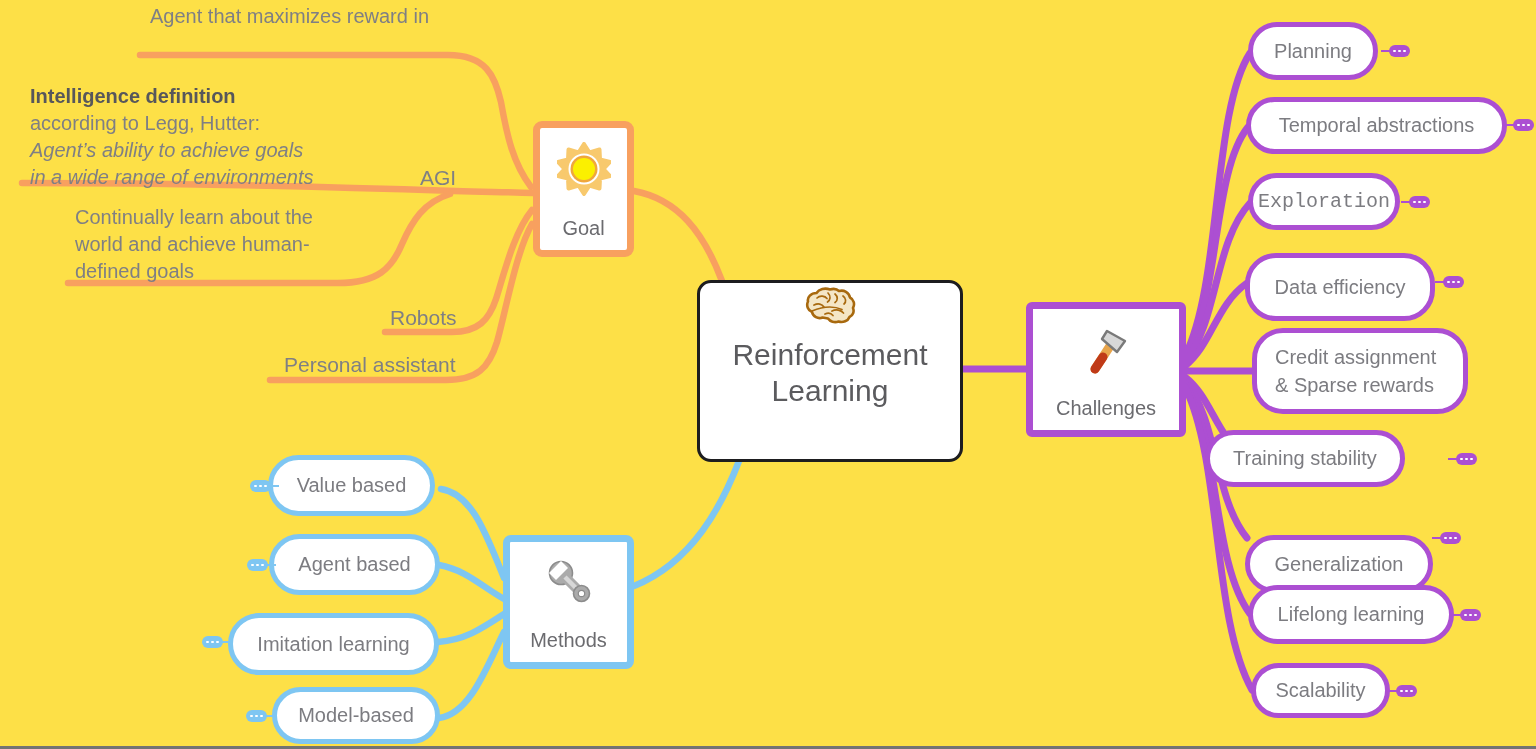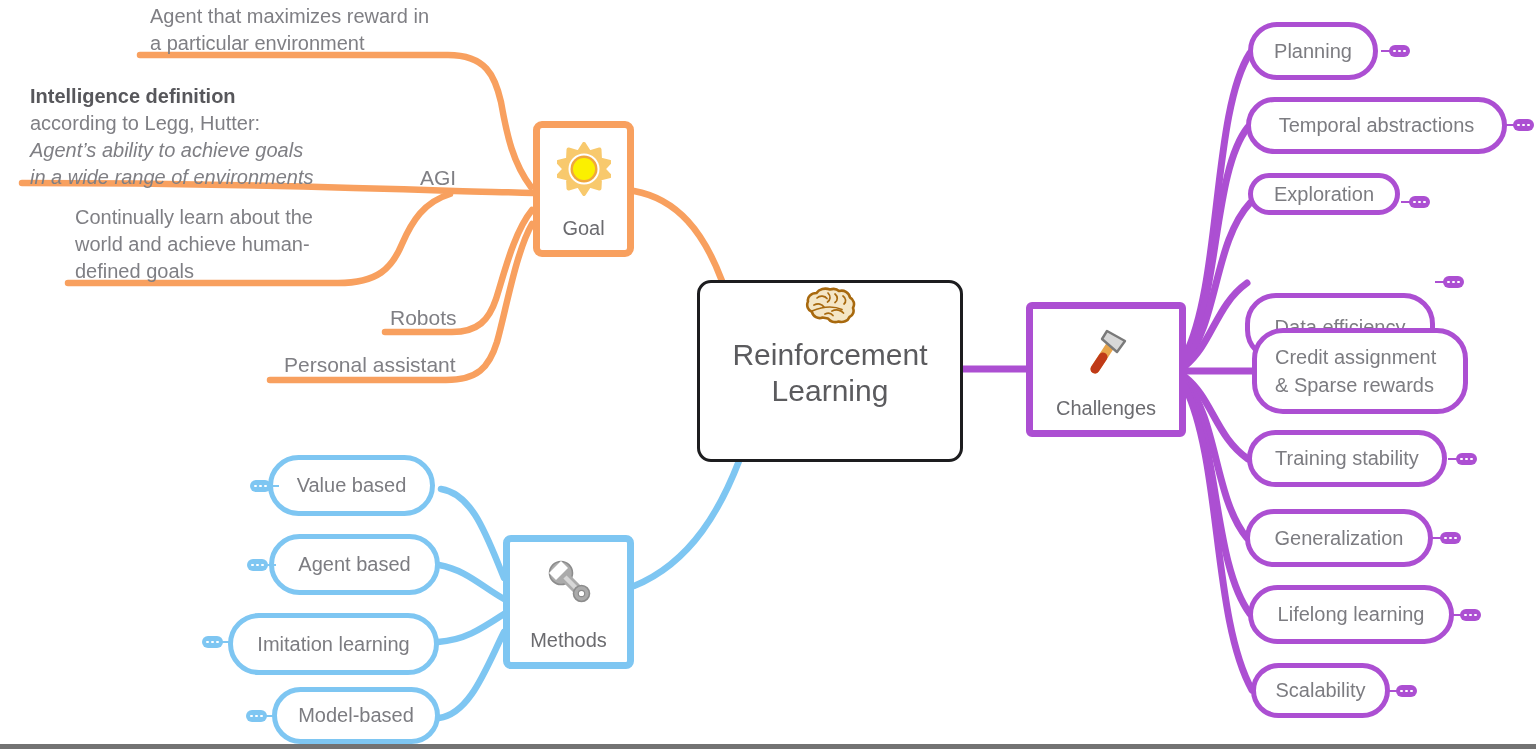--- a/index.html
+++ b/index.html
@@ -1,18 +1,18 @@
 <!DOCTYPE html>
 <html><head>
 <meta charset="utf-8">
 <style>
   * { margin:0; padding:0; box-sizing:border-box; }
   html,body { width:1536px; height:749px; }
   body { font-family:"Liberation Sans","DejaVu Sans",sans-serif; background:#ECECF1; overflow:hidden; }
-  .canvas { position:relative; width:1536px; height:749px; background:#ffffff; border-bottom:5px solid #737373; }
+  .canvas { position:relative; width:1536px; height:749px; background:#fde047; border-bottom:3px solid #737373; }
   svg.wires { position:absolute; left:0; top:0; z-index:1; }
 
   
   .note { position:absolute; z-index:2; color:#7F7F84; font-size:20px; line-height:27px; }
   .note .b { font-weight:bold; color:#57575B; }
   .note .i { font-style:italic; }
   .small-label { position:absolute; z-index:2; color:#7F7F84; font-size:21px; }
 
   
   .topic { position:absolute; z-index:3; background:#fff; display:flex; flex-direction:column;
@@ -71,21 +71,20 @@
       <path d="M1185 371 L1254 371"></path>
       <path d="M1185 377 C1212 398 1216 437 1248 459"></path>
       <path d="M1185 381 C1218 420 1214 498 1247 538"></path>
       <path d="M1185 384 C1220 442 1212 562 1250 614"></path>
       <path d="M1185 387 C1222 462 1212 618 1252 690"></path>
     </g>
   </svg>
 
   <div class="note" style="left:150px; top:3px;">
     <div>Agent that maximizes reward in</div>
-    <div>a particular environment</div>
   </div>
 
   <div class="note" style="left:30px; top:83px;">
     <div class="b">Intelligence definition</div>
     <div>according to Legg, Hutter:</div>
     <div class="i">Agent’s ability to achieve goals</div>
     <div class="i">in a wide range of environments</div>
   </div>
 
   <div class="note" style="left:75px; top:204px;">
@@ -190,34 +189,34 @@
       <i></i>
       <i></i>
     </div>
 
   <div class="pill purple" style="left:1248px; top:22px; width:130px; height:58px;">
     <span>Planning</span>
   </div>
   <div class="pill purple" style="left:1246px; top:97px; width:261px; height:57px;">
     <span>Temporal abstractions</span>
   </div>
-  <div class="pill purple" style="left:1248px; top:173px; width:152px; height:42px;">
+  <div class="pill purple" style="left:1248px; top:173px; width:152px; height:57px;font-family:Liberation Mono, monospace;">
     <span>Exploration</span>
   </div>
-  <div class="pill purple" style="left:1245px; top:253px; width:190px; height:68px;margin-top:40px;">
+  <div class="pill purple" style="left:1245px; top:253px; width:190px; height:68px;">
     <span>Data efficiency</span>
   </div>
   <div class="pill purple two-line" style="left:1252px; top:328px; width:216px; height:86px;">
     <span>Credit assignment</span>
     <span>&amp; Sparse rewards</span>
   </div>
-  <div class="pill purple" style="left:1247px; top:430px; width:200px; height:57px;">
+  <div class="pill purple" style="left:1205px; top:430px; width:200px; height:57px;">
     <span>Training stability</span>
   </div>
-  <div class="pill purple" style="left:1245px; top:509px; width:188px; height:58px;">
+  <div class="pill purple" style="left:1245px; top:535px; width:188px; height:58px;">
     <span>Generalization</span>
   </div>
   <div class="pill purple" style="left:1248px; top:585px; width:206px; height:59px;">
     <span>Lifelong learning</span>
   </div>
   <div class="pill purple" style="left:1251px; top:663px; width:139px; height:55px;">
     <span>Scalability</span>
   </div>
 
   <div class="badge purple" style="left:1389px; top:45px;">

